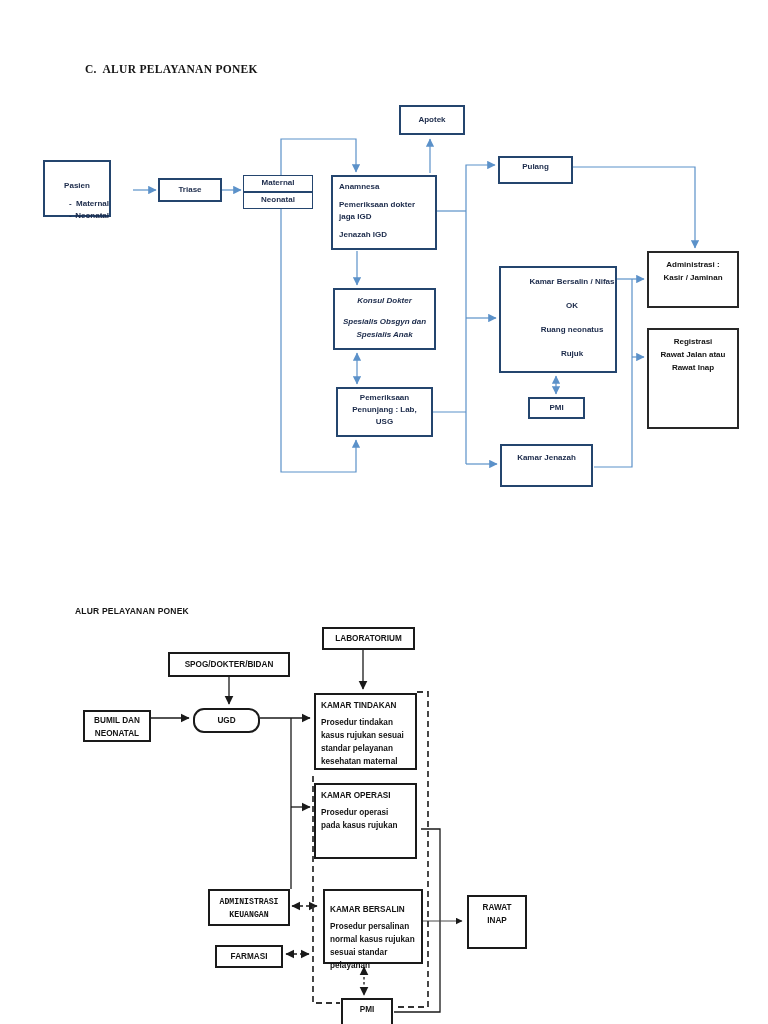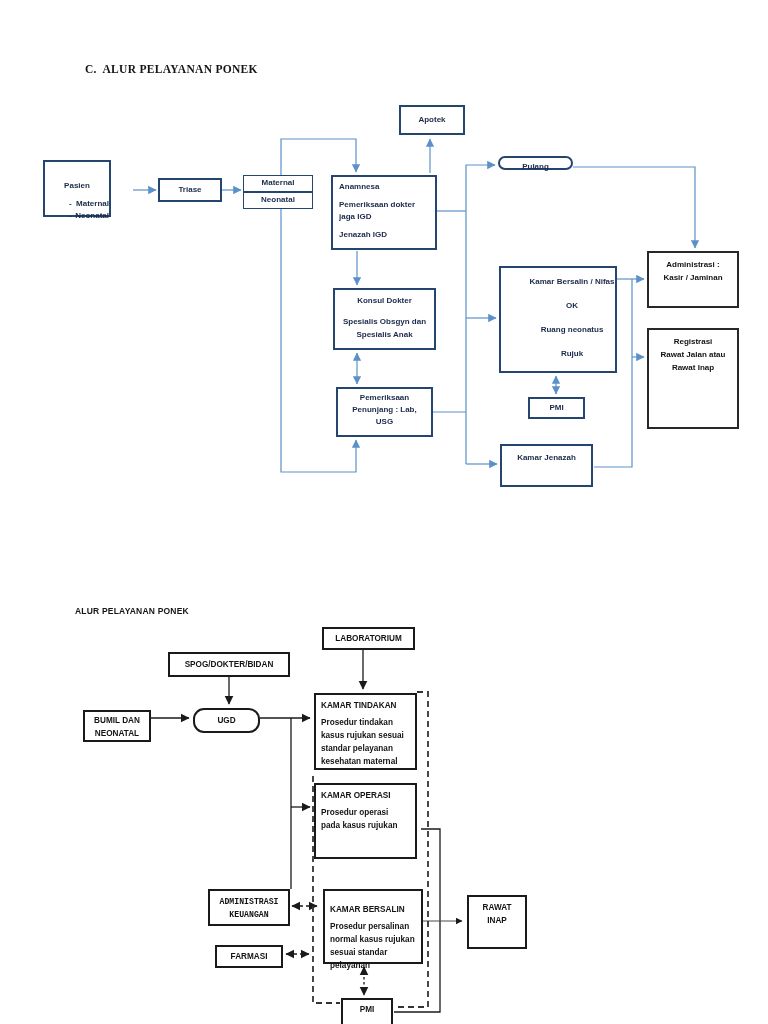--- a/index.html
+++ b/index.html
@@ -98,23 +98,23 @@
   <div class="bx thin tc" style="left:243px;top:192px;width:70px;height:17px;line-height:14px;">Neonatal</div>
 
   <div class="bx pad" style="left:331px;top:175px;width:106px;height:75px;">
     <div>Anamnesa</div>
     <div class="mt6">Pemeriksaan dokter</div>
     <div>jaga IGD</div>
     <div class="mt6">Jenazah IGD</div>
   </div>
 
   <div class="bx tc" style="left:399px;top:105px;width:66px;height:30px;line-height:26px;">Apotek</div>
-  <div class="bx tc" style="left:498px;top:156px;width:75px;height:14px;line-height:17px;border-radius:7px;">Pulang</div>
+  <div class="bx tc" style="left:498px;top:156px;width:75px;height:28px;line-height:17px;">Pulang</div>
 
-  <div class="bx tc" style="left:333px;top:288px;width:103px;height:62px;padding-top:4px;line-height:13px;">
+  <div class="bx tc" style="left:333px;top:288px;width:103px;height:62px;padding-top:4px;line-height:13px;font-style:italic;">
     <div>Konsul Dokter</div>
     <div class="mt8">Spesialis Obsgyn dan</div>
     <div>Spesialis Anak</div>
   </div>
 
   <div class="bx tc" style="left:336px;top:387px;width:97px;height:50px;padding-top:3px;line-height:12px;">
     <div>Pemeriksaan</div>
     <div>Penunjang : Lab,</div>
     <div>USG</div>
   </div>

